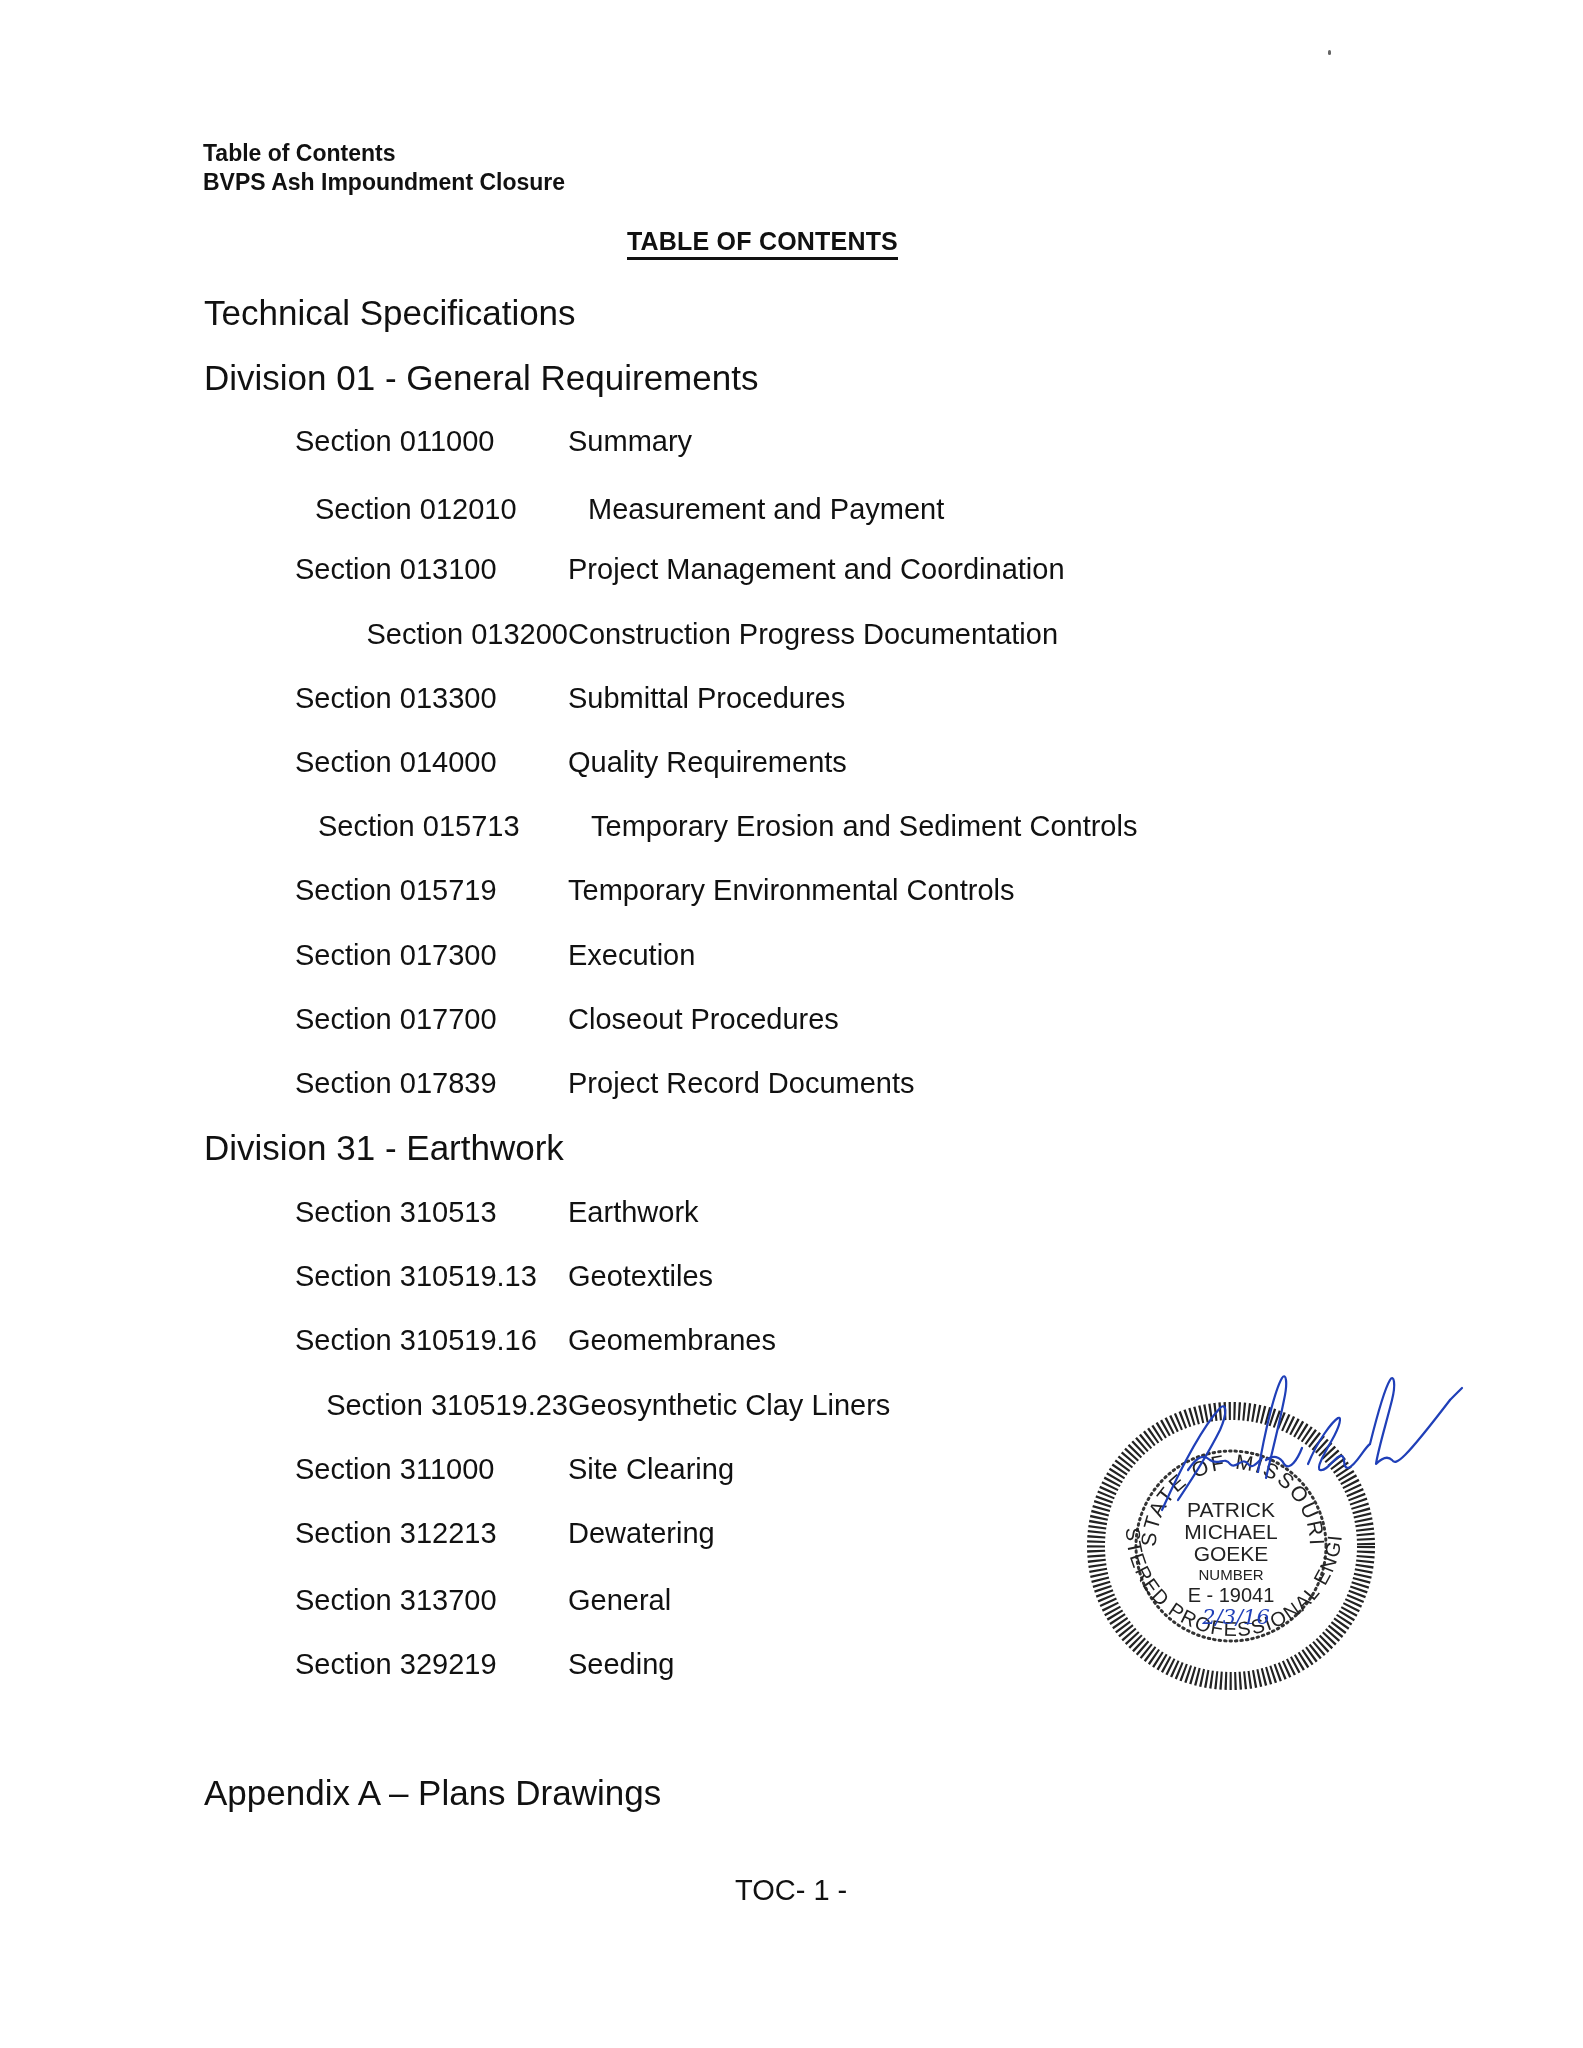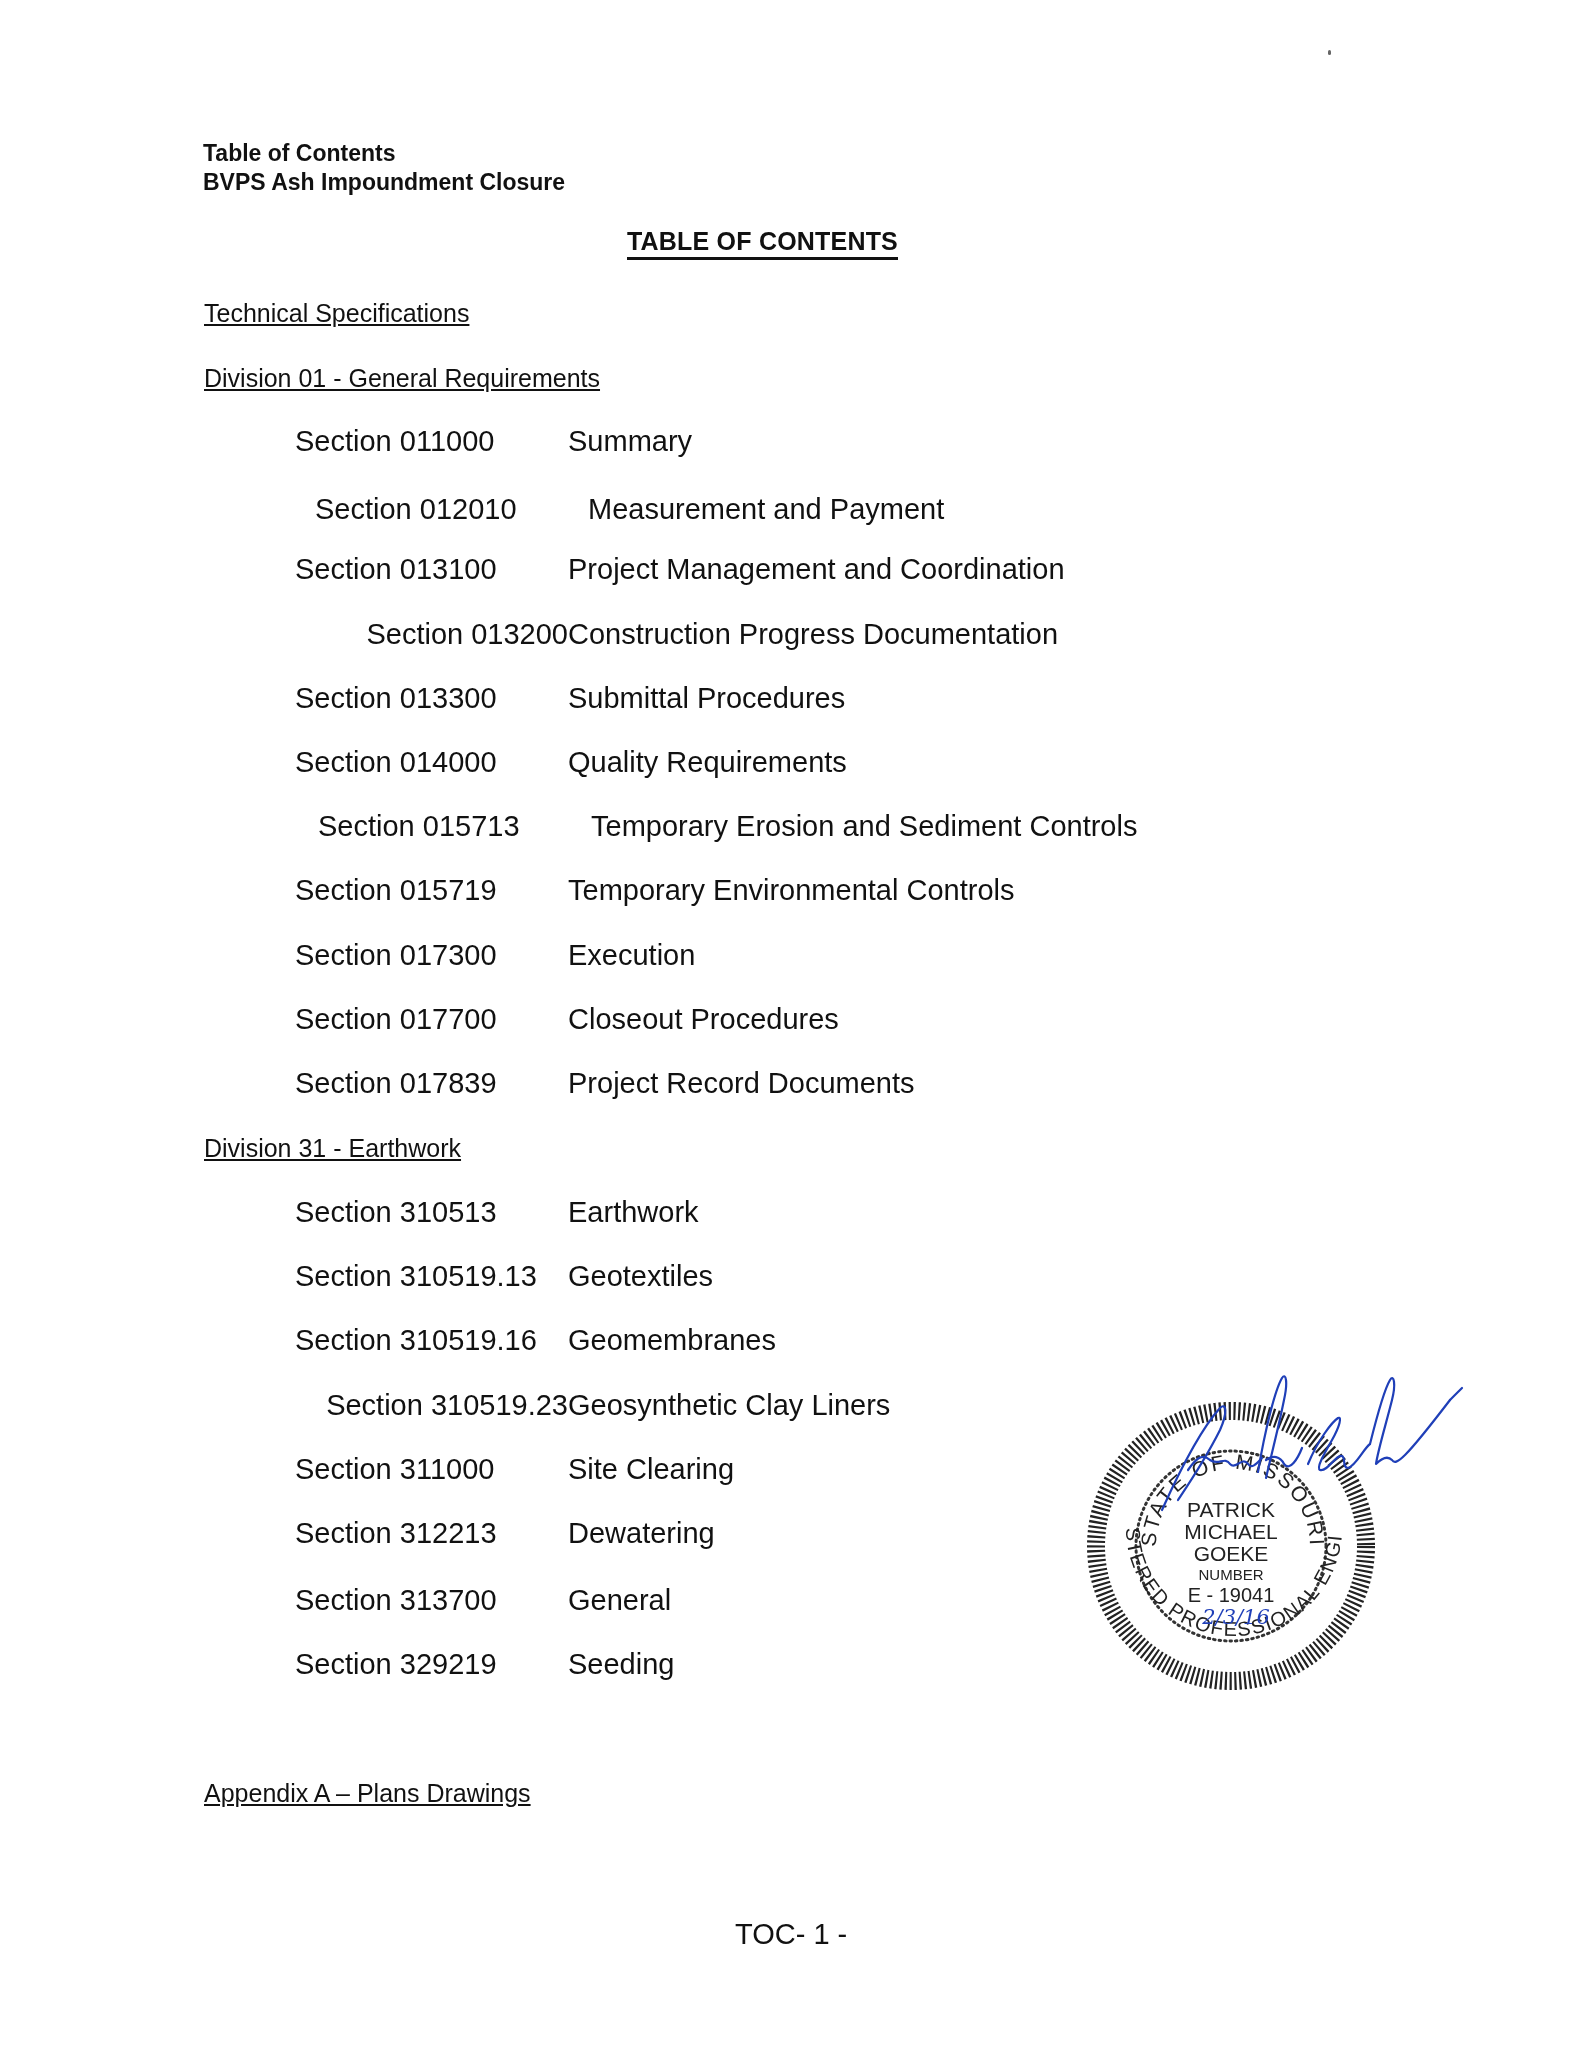--- a/index.html
+++ b/index.html
@@ -2,25 +2,25 @@
 <html><head>
 <meta charset="utf-8">
 <style>
   html, body { margin: 0; padding: 0; background: #ffffff; }
   body { width: 1583px; height: 2048px; position: relative; overflow: hidden;
          font-family: "Liberation Sans", sans-serif; color: #111111; }
   .abs { position: absolute; white-space: nowrap; }
   .hdr { left: 203px; font-weight: bold; font-size: 23px; line-height: 28px; }
   .toc-heading { left: 627px; top: 226px; font-weight: bold; font-size: 25px; line-height: 30px;
                  letter-spacing: 0.2px; border-bottom: 3px solid #111; padding-bottom: 1px; }
-  .lvl1 { left: 204px; font-size: 25px; line-height: 34px; text-decoration: underline; }
+  .lvl1 { left: 204px; font-size: 35px; line-height: 34px; }
   .row { position: absolute; left: 295px; font-size: 29px; line-height: 34px; white-space: nowrap; }
   .row .code { display: inline-block; width: 273px; }
   .row .title { display: inline-block; }
-  .footer { left: 735px; top: 1873px; font-size: 29px; line-height: 34px; margin-top: 44px; }
+  .footer { left: 735px; top: 1873px; font-size: 29px; line-height: 34px; }
   .speck { position: absolute; width: 3px; height: 5px; background: #666; border-radius: 2px; }
   .seal { position: absolute; left: 1070px; top: 1360px; width: 410px; height: 350px; }
 </style>
 </head>
 <body>
 
 <div class="speck" style="left:1328px; top:50px;"></div>
 
 <div class="abs hdr" style="top:139px;">Table of Contents</div>
 <div class="abs hdr" style="top:168px;">BVPS Ash Impoundment Closure</div>

